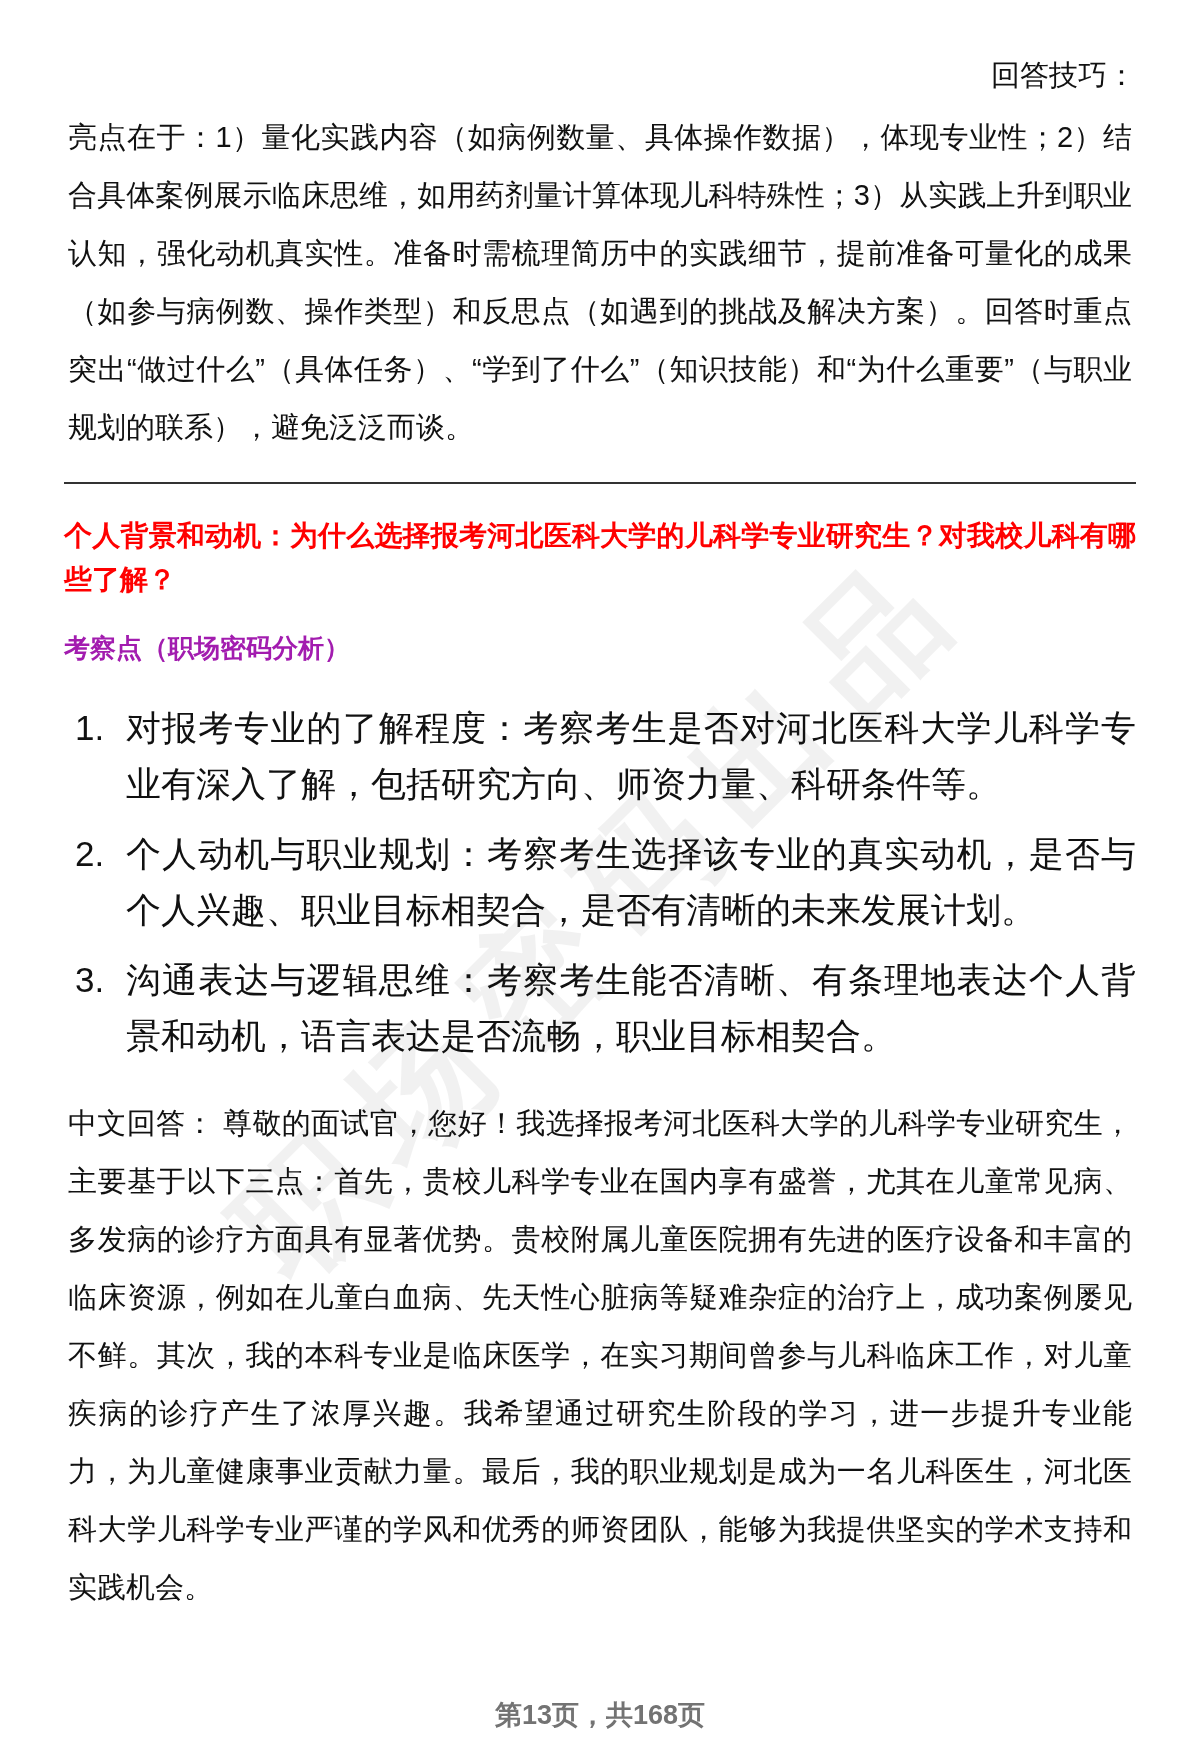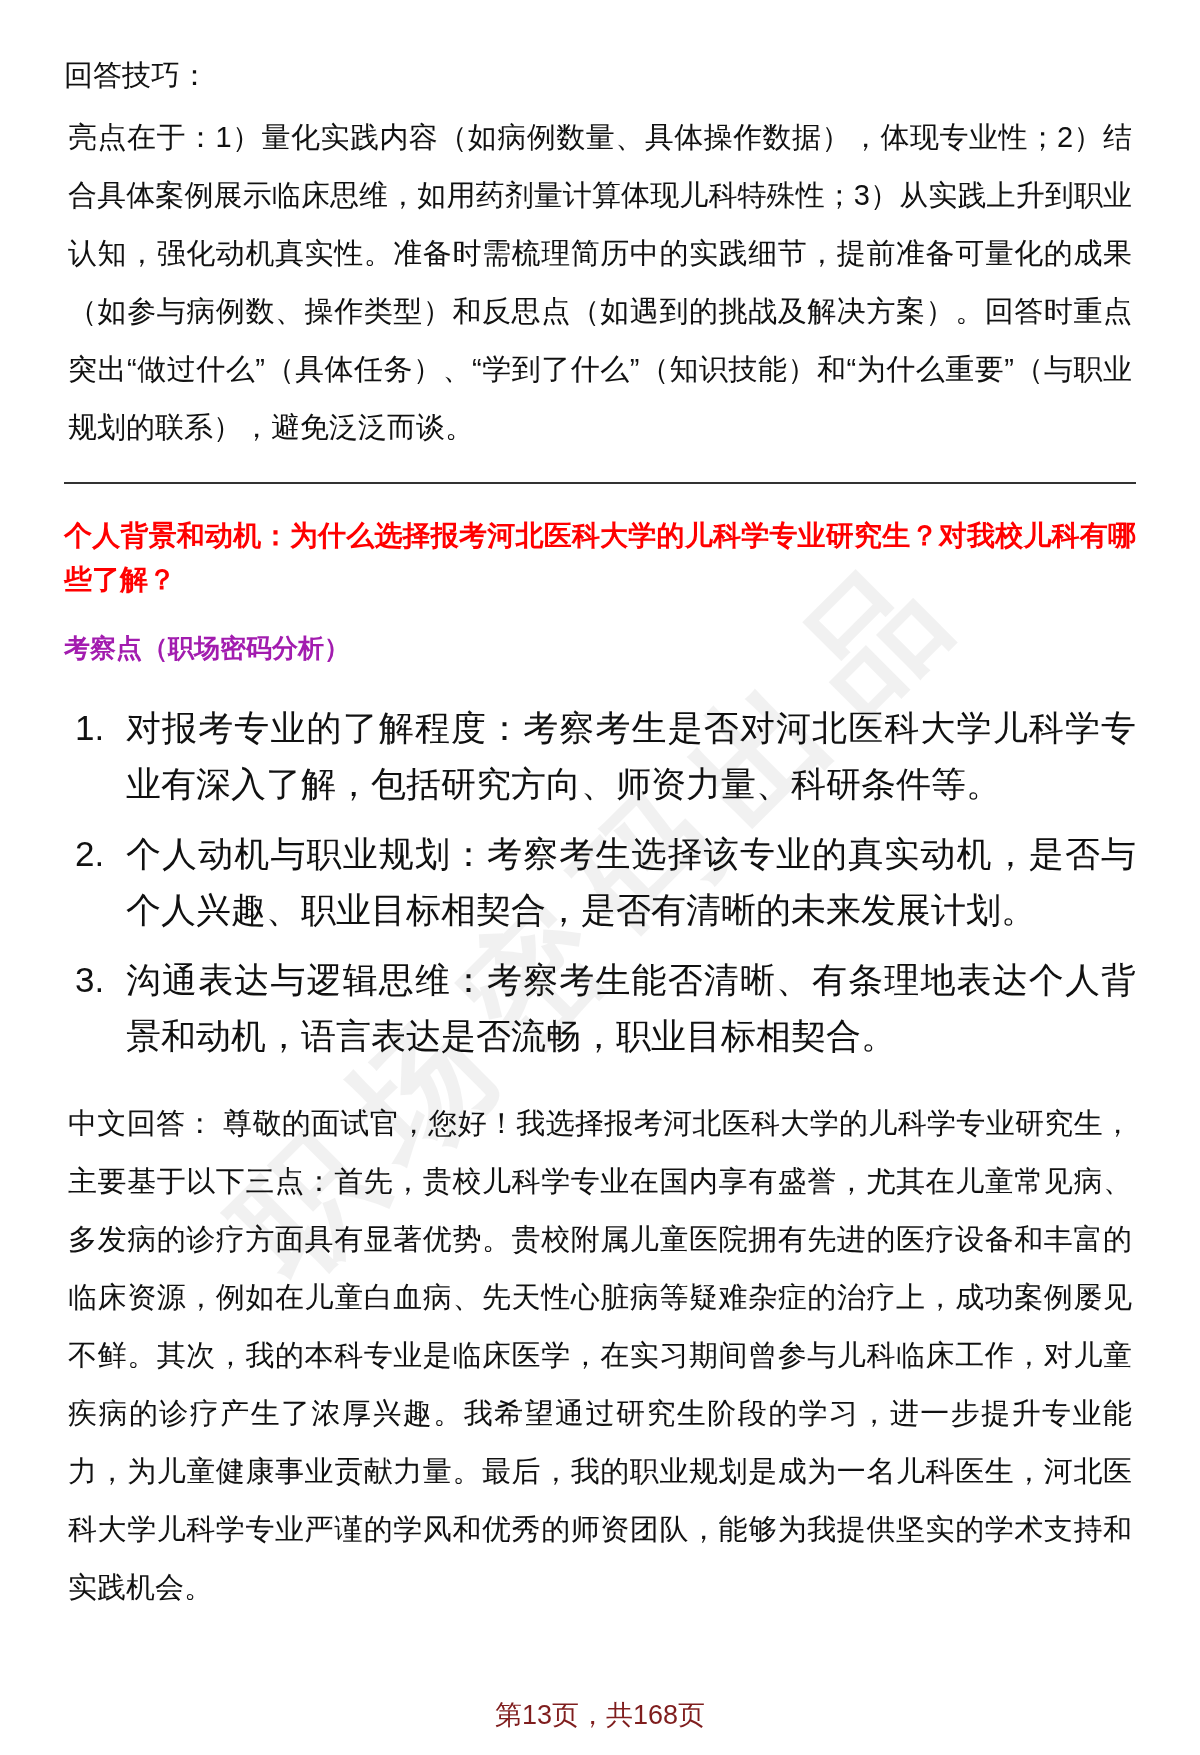--- a/index.html
+++ b/index.html
@@ -33,20 +33,21 @@
     z-index: 0;
   }
   .content {
     position: relative;
     z-index: 1;
   }
   .p-title {
     font-size: 29px;
     line-height: 58px;
     margin: 0;
+    text-align: right;
   }
   .body-text {
     font-size: 29px;
     line-height: 58px;
     margin: 4px;
     text-align: justify;
     text-justify: inter-ideograph;
   }
   .divider {
     border: none;
@@ -84,22 +85,23 @@
   .answer-text {
     margin-top: 30px;
   }
   .page-footer {
     position: absolute;
     bottom: 22px;
     left: 0;
     width: 100%;
     text-align: center;
     font-size: 27px;
-    color: #7f1d1d;
+    color: #737373;
     z-index: 1;
+    font-weight: bold;
   }
 </style>
 </head>
 <body>
 
 <div class="page">
 
   <div class="watermark">职场密码出品</div>
 
   <div class="content">

